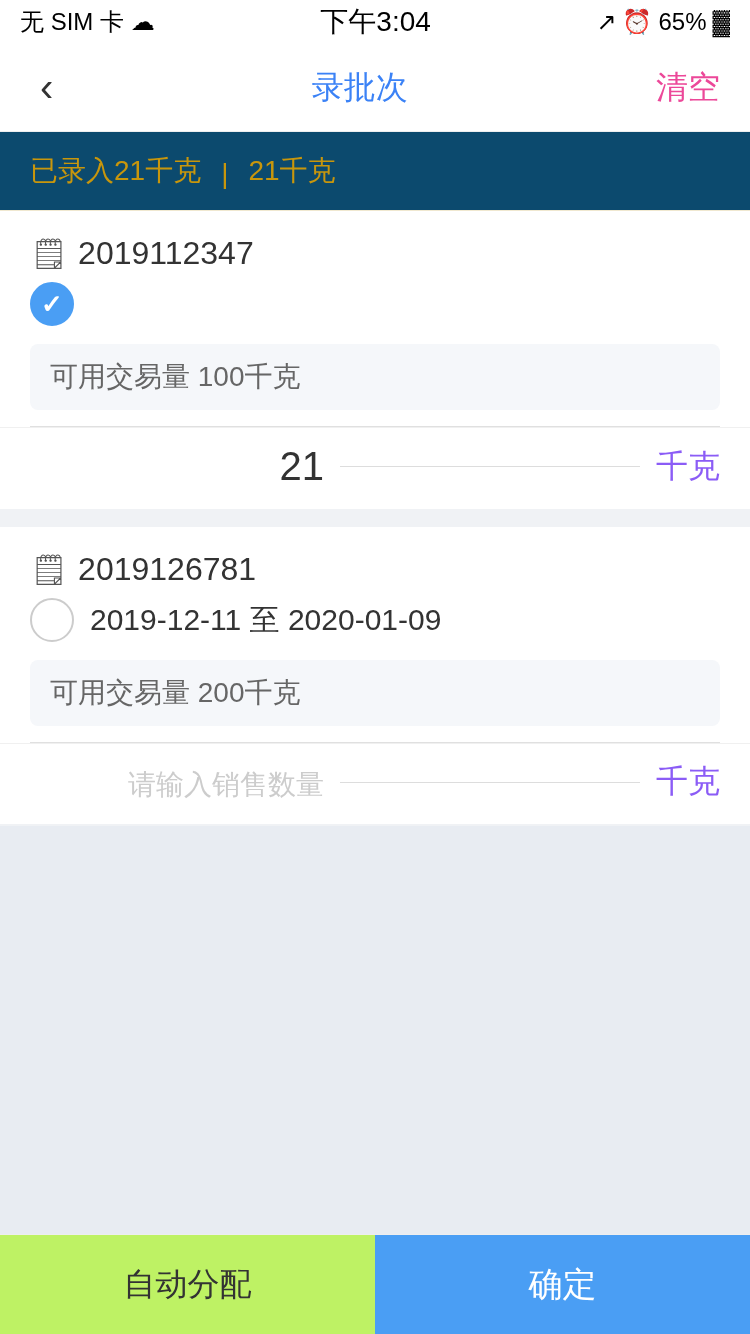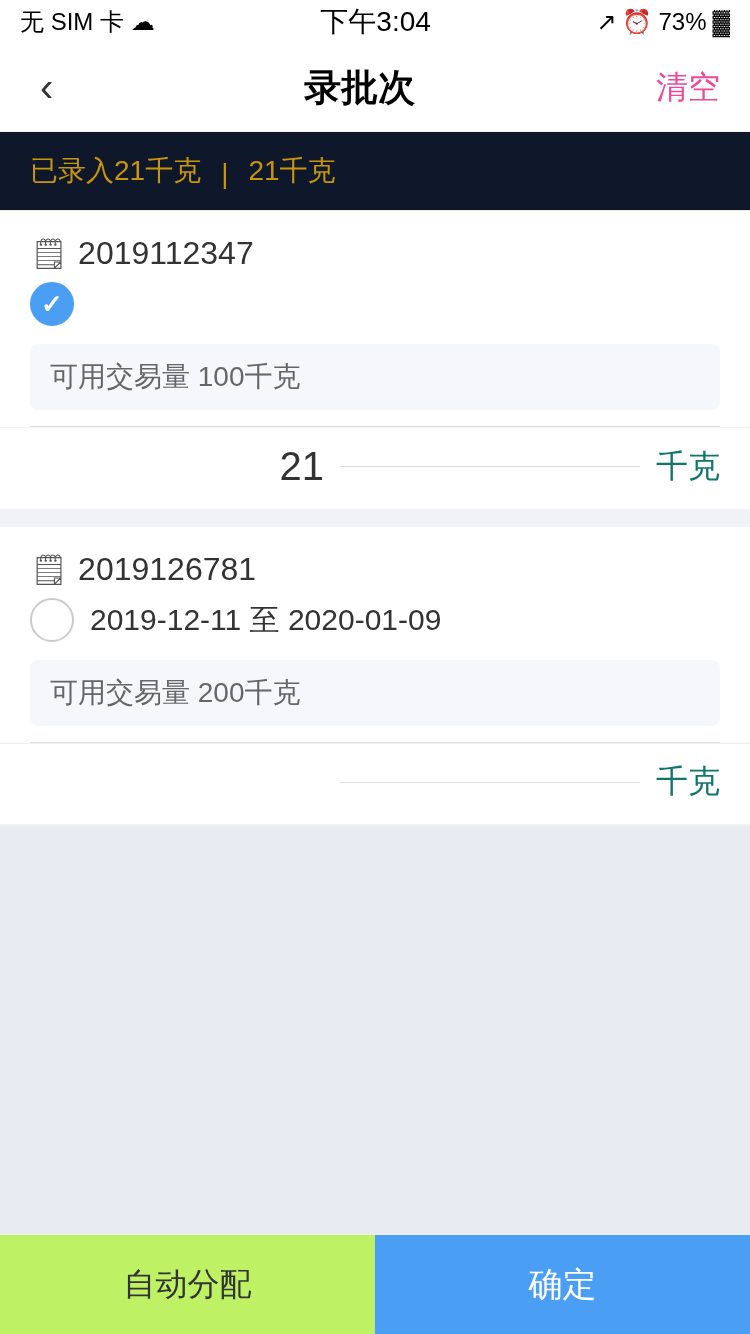--- a/index.html
+++ b/index.html
@@ -54,33 +54,33 @@
       padding: 0 30px;
       border-bottom: 1px solid #eee;
     }
     .nav-back {
       font-size: 40px;
       color: #333;
       cursor: pointer;
       padding: 10px;
     }
     .nav-title {
-      font-size: 37px;
-      font-weight: 700;
-      color: #000000;
+      font-size: 32px;
+      font-weight: 400;
+      color: #3b82f6;
     }
     .nav-action {
       font-size: 32px;
       color: #ec4899;
       cursor: pointer;
     }
 
     
     .info-banner {
-      background: #0f172a;
+      background: #0c4a6e;
       padding: 20px 30px;
       display: flex;
       align-items: flex-end;
       gap: 20px;
       border-bottom: 1px solid #f0e8d0;
     }
     .info-banner .label {
       color: #c8960c;
       font-size: 28px;
     }
@@ -176,21 +176,21 @@
       color: #ccc;
       font-size: 28px;
     }
     .quantity-underline {
       border-bottom: 1px solid #ddd;
       flex: 1;
       max-width: 300px;
     }
     .quantity-unit {
       font-size: 32px;
-      color: #0f766e;
+      color: #8b5cf6;
     }
     .quantity-value {
       font-size: 40px;
       color: #333;
       font-weight: 400;
     }
 
     .separator-line {
       height: 1px;
       background: #e0e0e0;
@@ -251,21 +251,21 @@
 <body>
 
 <div class="status-bar">
   <div class="left">
     <span>无 SIM 卡 ☁</span>
   </div>
   <div class="center">下午3:04</div>
   <div class="right">
     <span>↗</span>
     <span>⏰</span>
-    <span>73%</span>
+    <span>65%</span>
     <span>▓</span>
   </div>
 </div>
 
 <div class="nav-bar">
   <span class="nav-back">‹</span>
   <span class="nav-title">录批次</span>
   <span class="nav-action">清空</span>
 </div>
 
@@ -301,20 +301,21 @@
       <span class="batch-icon">🗒</span>
       <span class="batch-id">2019126781</span>
     </div>
     <div class="batch-date-row">
       <div class="radio-circle"></div>
       <span class="batch-date">2019-12-11 至 2020-01-09</span>
     </div>
     <div class="batch-avail">可用交易量 200千克</div>
     <div class="separator-line"></div>
     <div class="quantity-row">
+      <input class="quantity-input" type="text" placeholder="请输入销售数量" style="">
       <div class="quantity-underline"></div>
       <span class="quantity-unit">千克</span>
     </div>
   </div>
 
   <div class="empty-area"></div>
 
 </div>
 
 <div class="bottom-bar">

